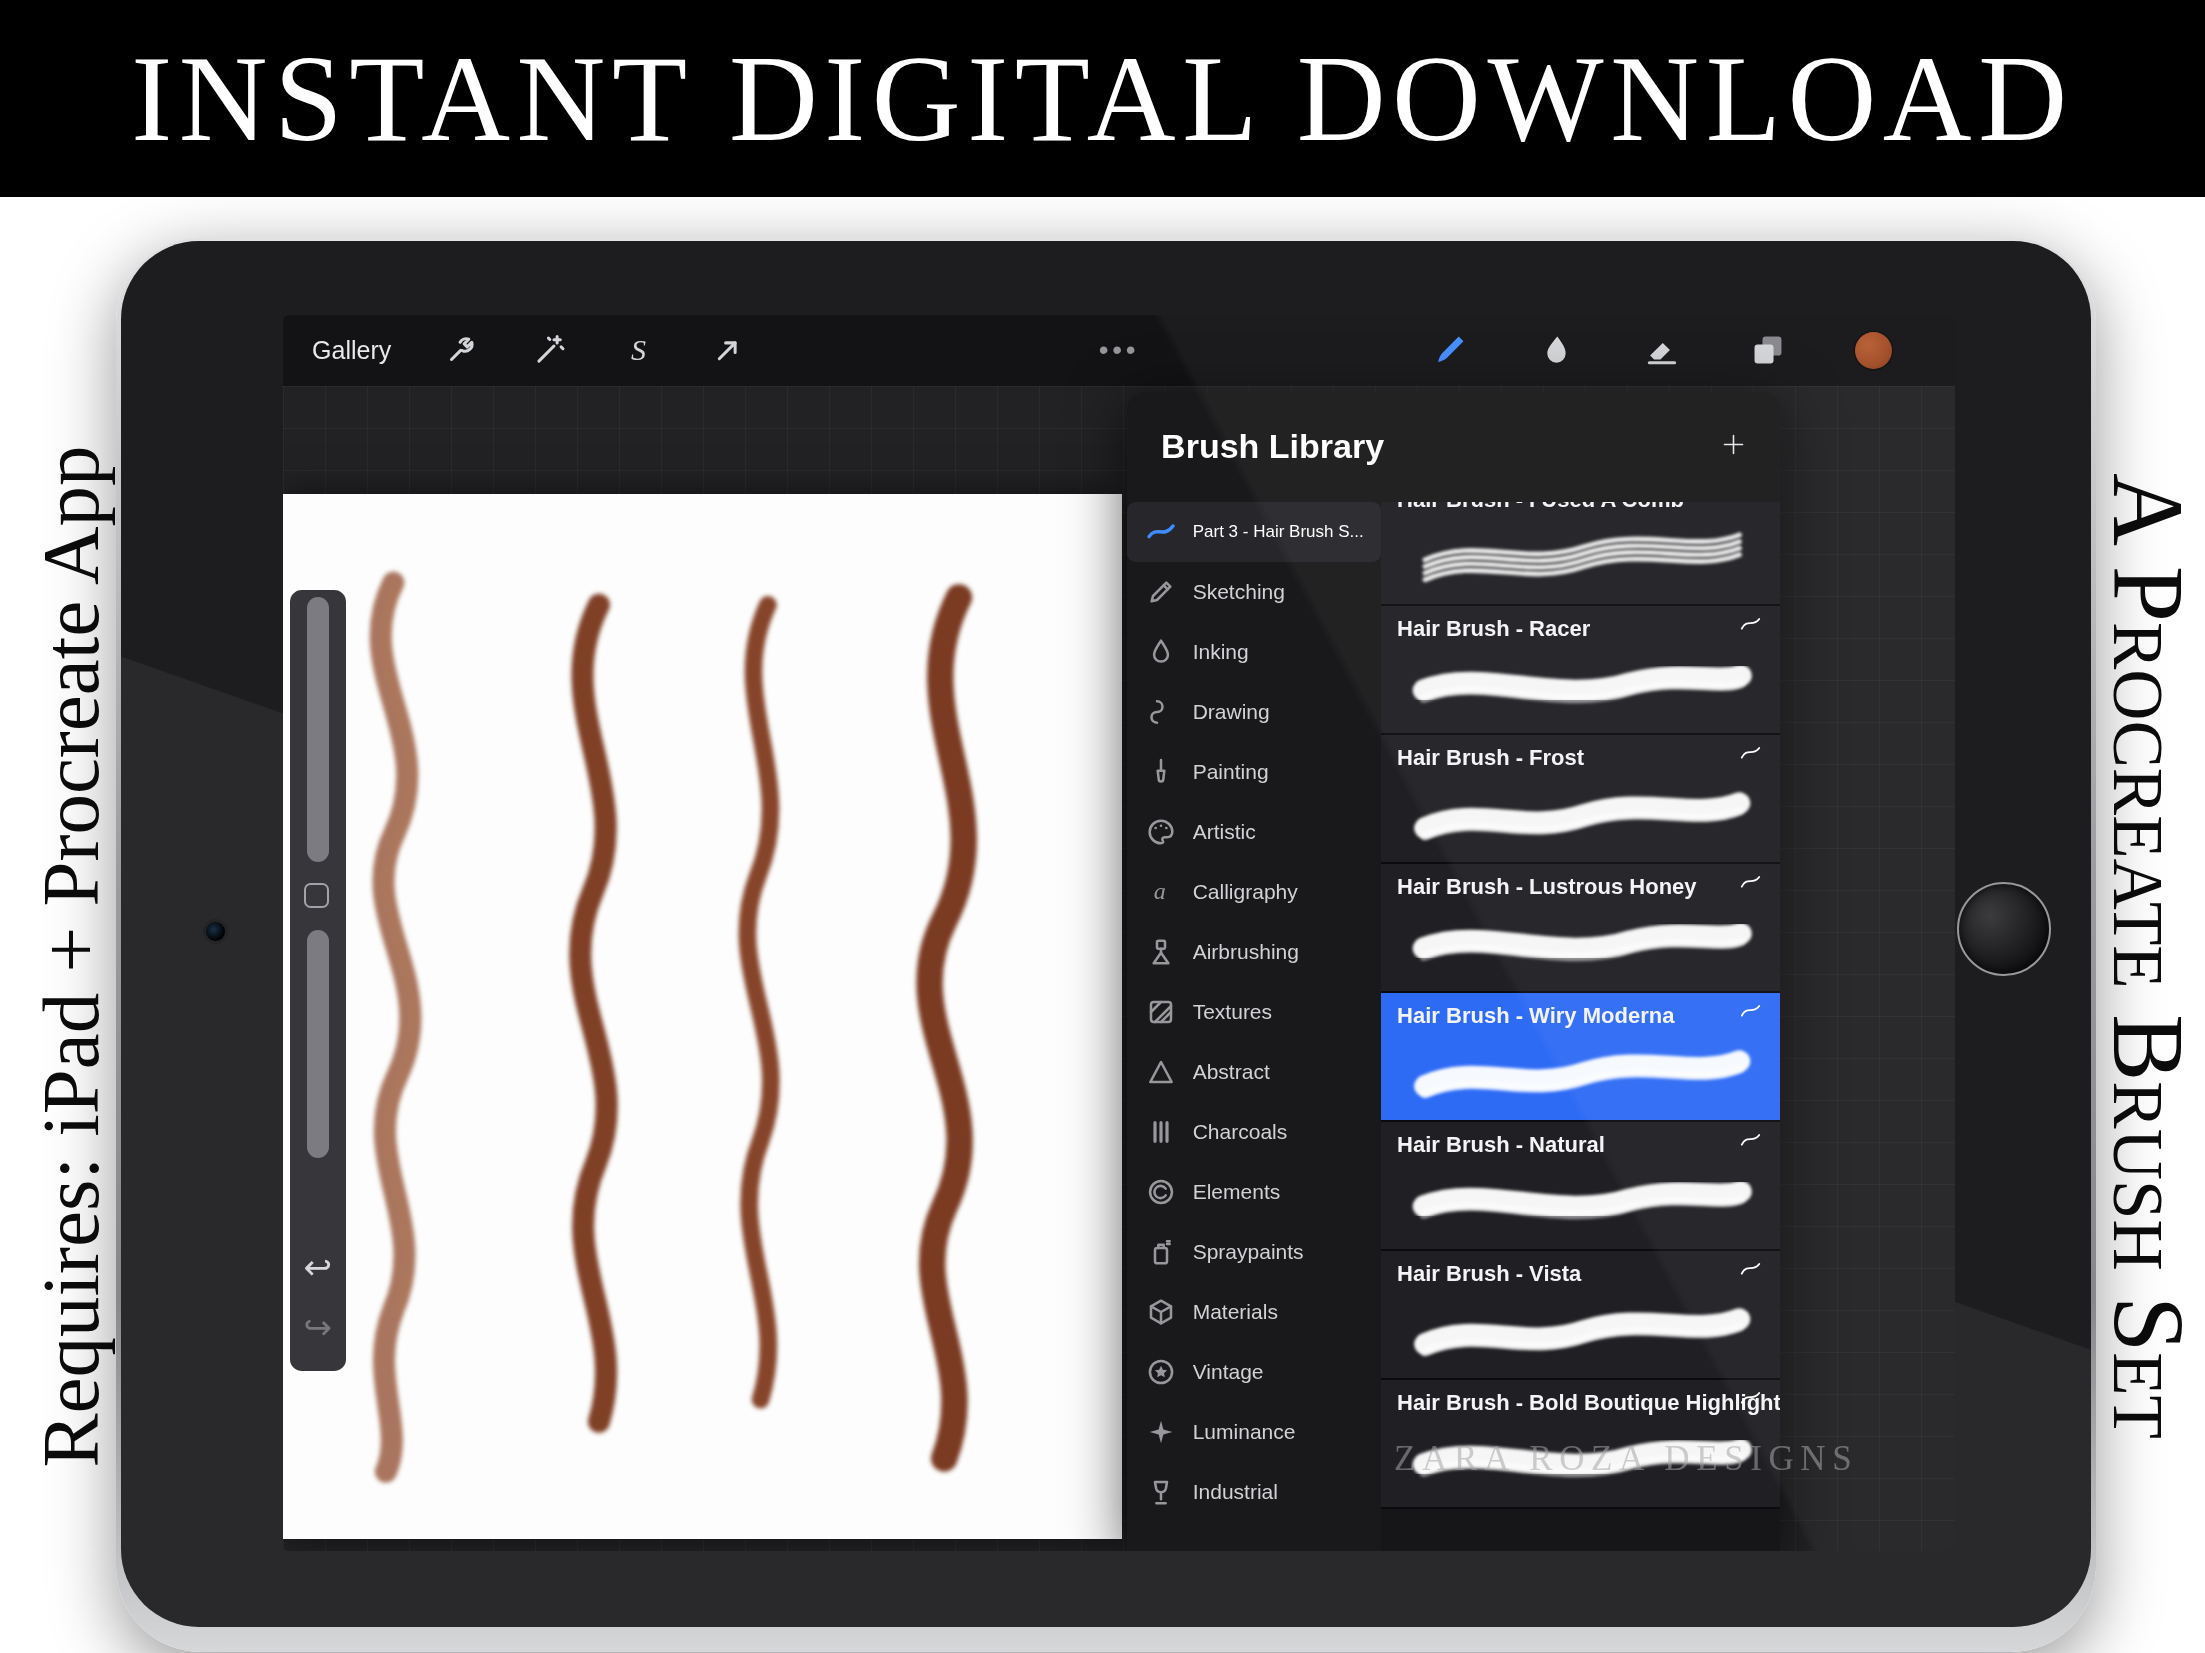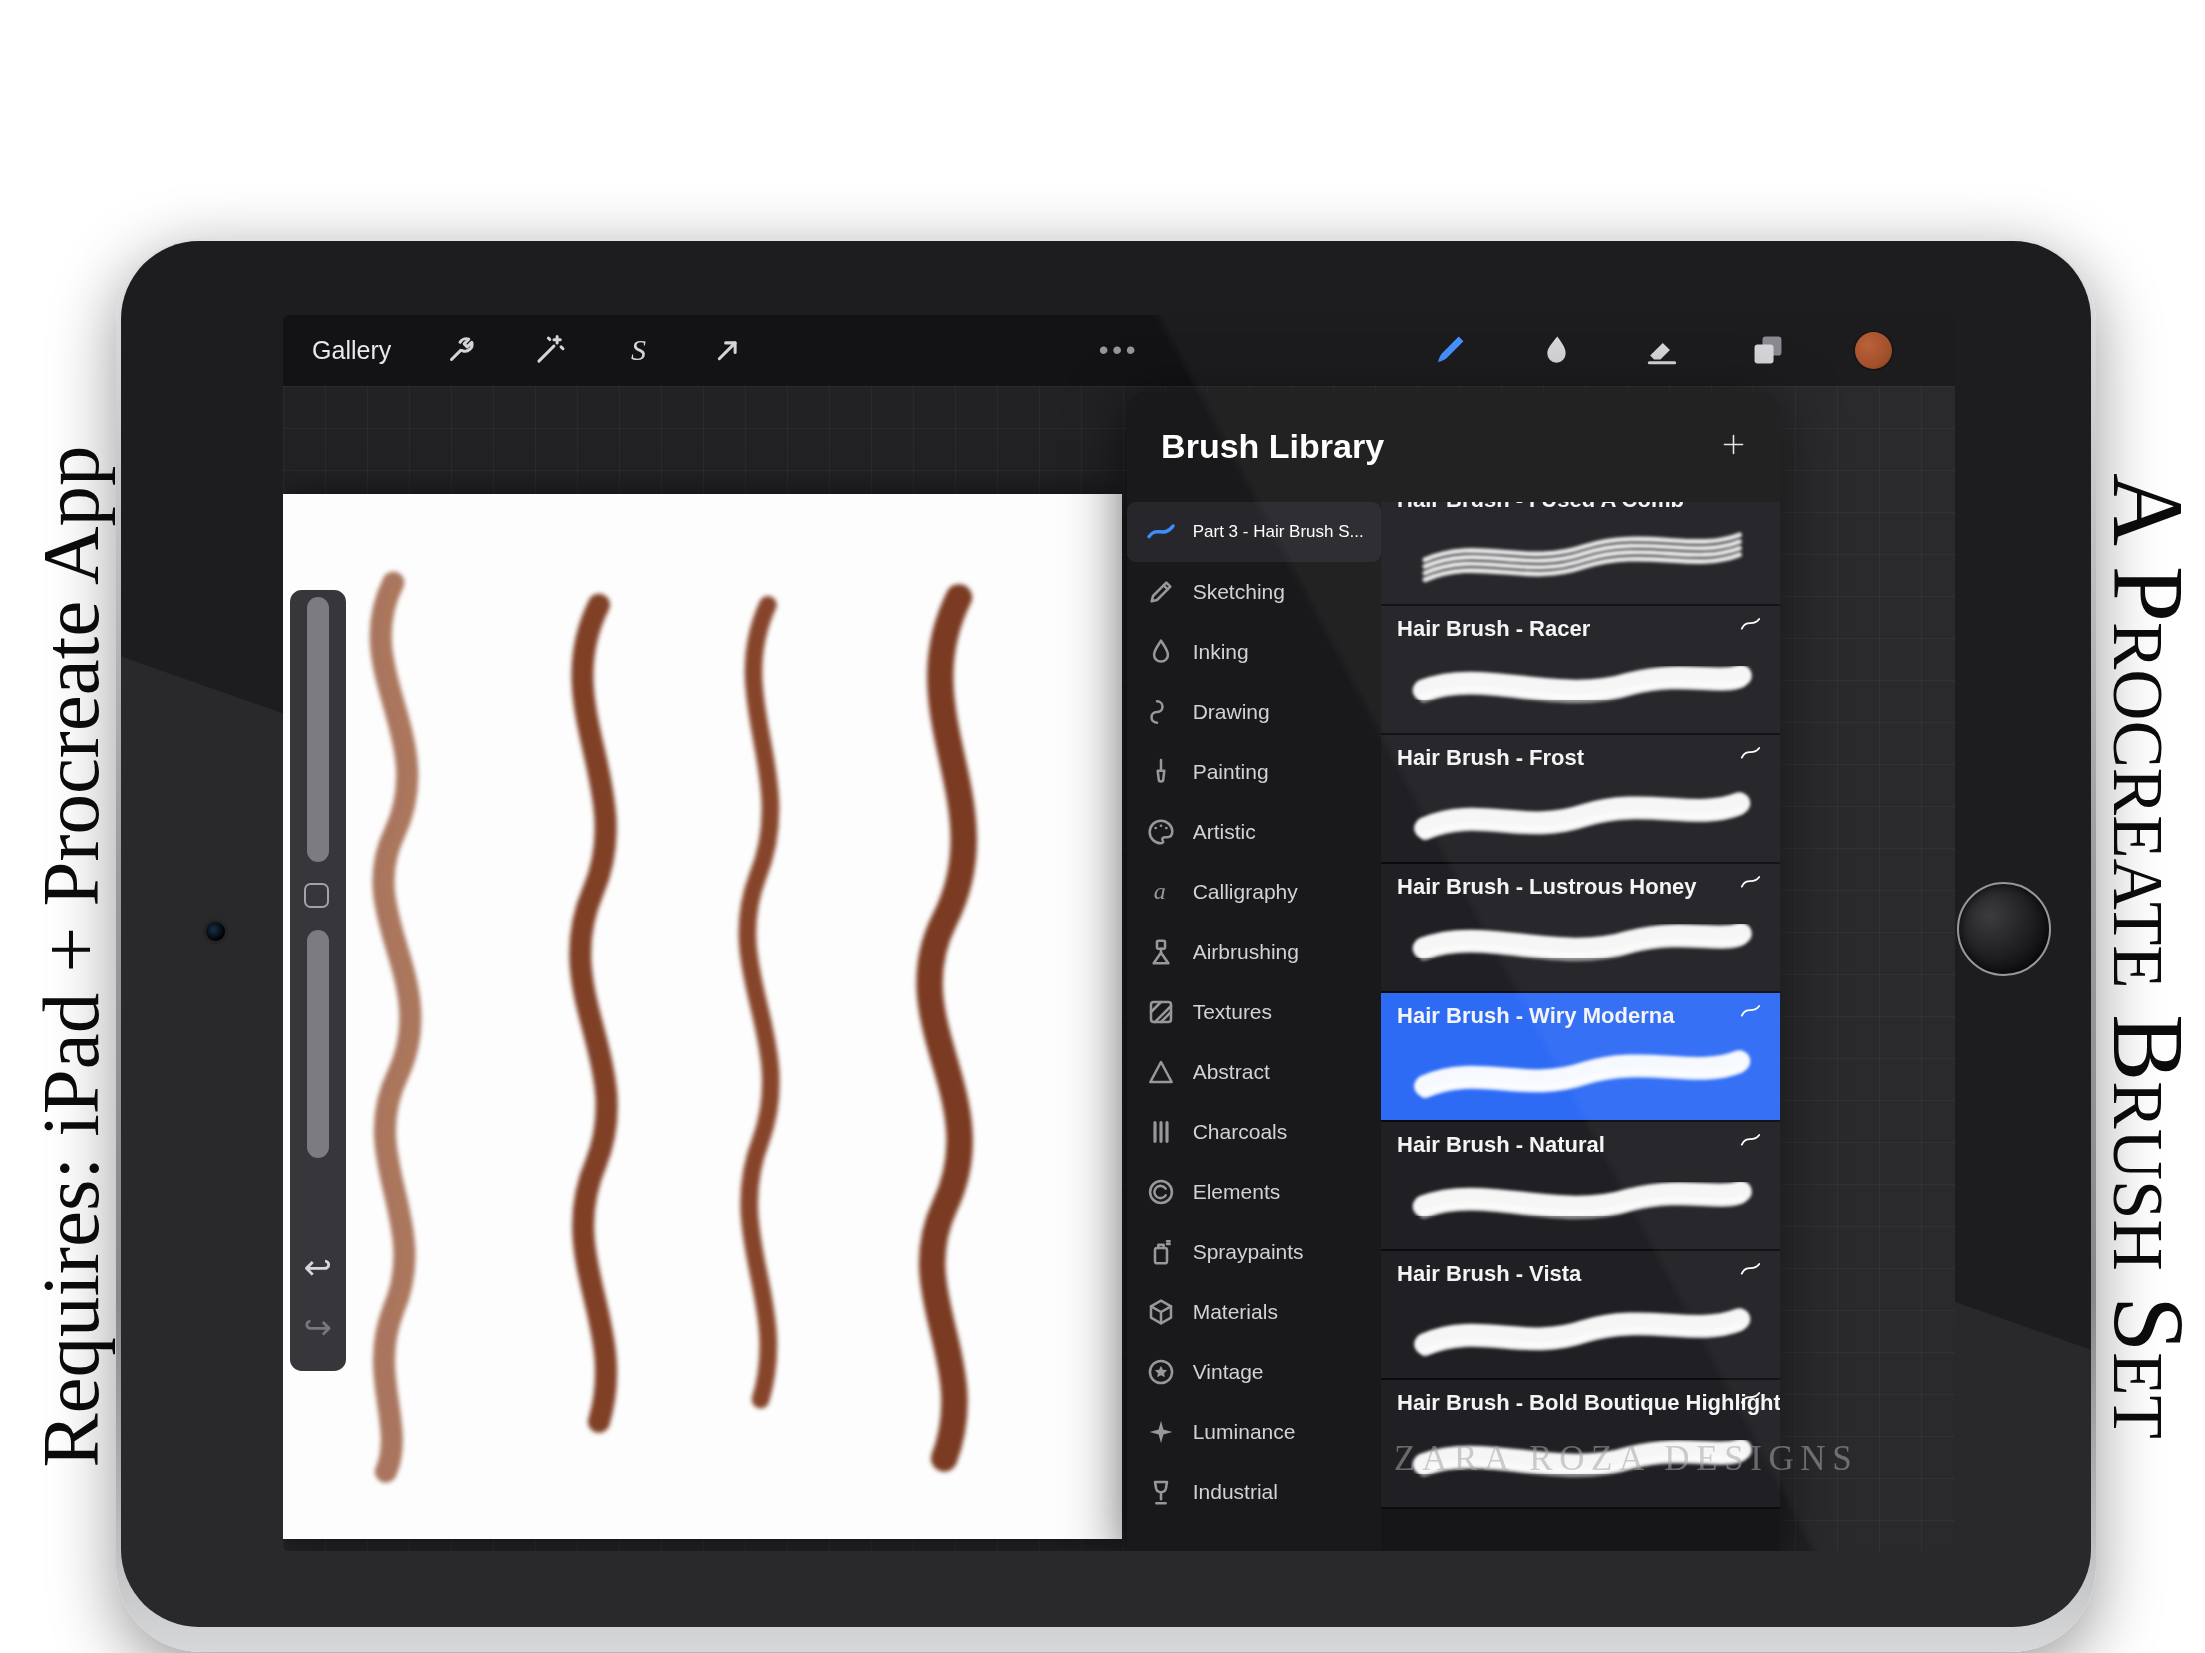--- a/index.html
+++ b/index.html
@@ -114,20 +114,23 @@
         <feGaussianBlur stdDeviation="2.2"></feGaussianBlur>
       </filter>
     <filter id="soft2" x="-20%" y="-20%" width="140%" height="140%">
         <feGaussianBlur stdDeviation="2.6"></feGaussianBlur>
       </filter>
   </defs>
 </svg>
 
 <div id="page">
 
+  <div class="banner">
+    <span>INSTANT DIGITAL DOWNLOAD</span>
+  </div>
 
   <div class="side-text left">Requires: iPad + Procreate App</div>
   <div class="side-text right">A Procreate Brush Set</div>
 
   <div class="ipad-outer">
     <div class="shell">
       <div class="camera"></div>
       <div class="home-button"></div>
 
       <div class="screen">

